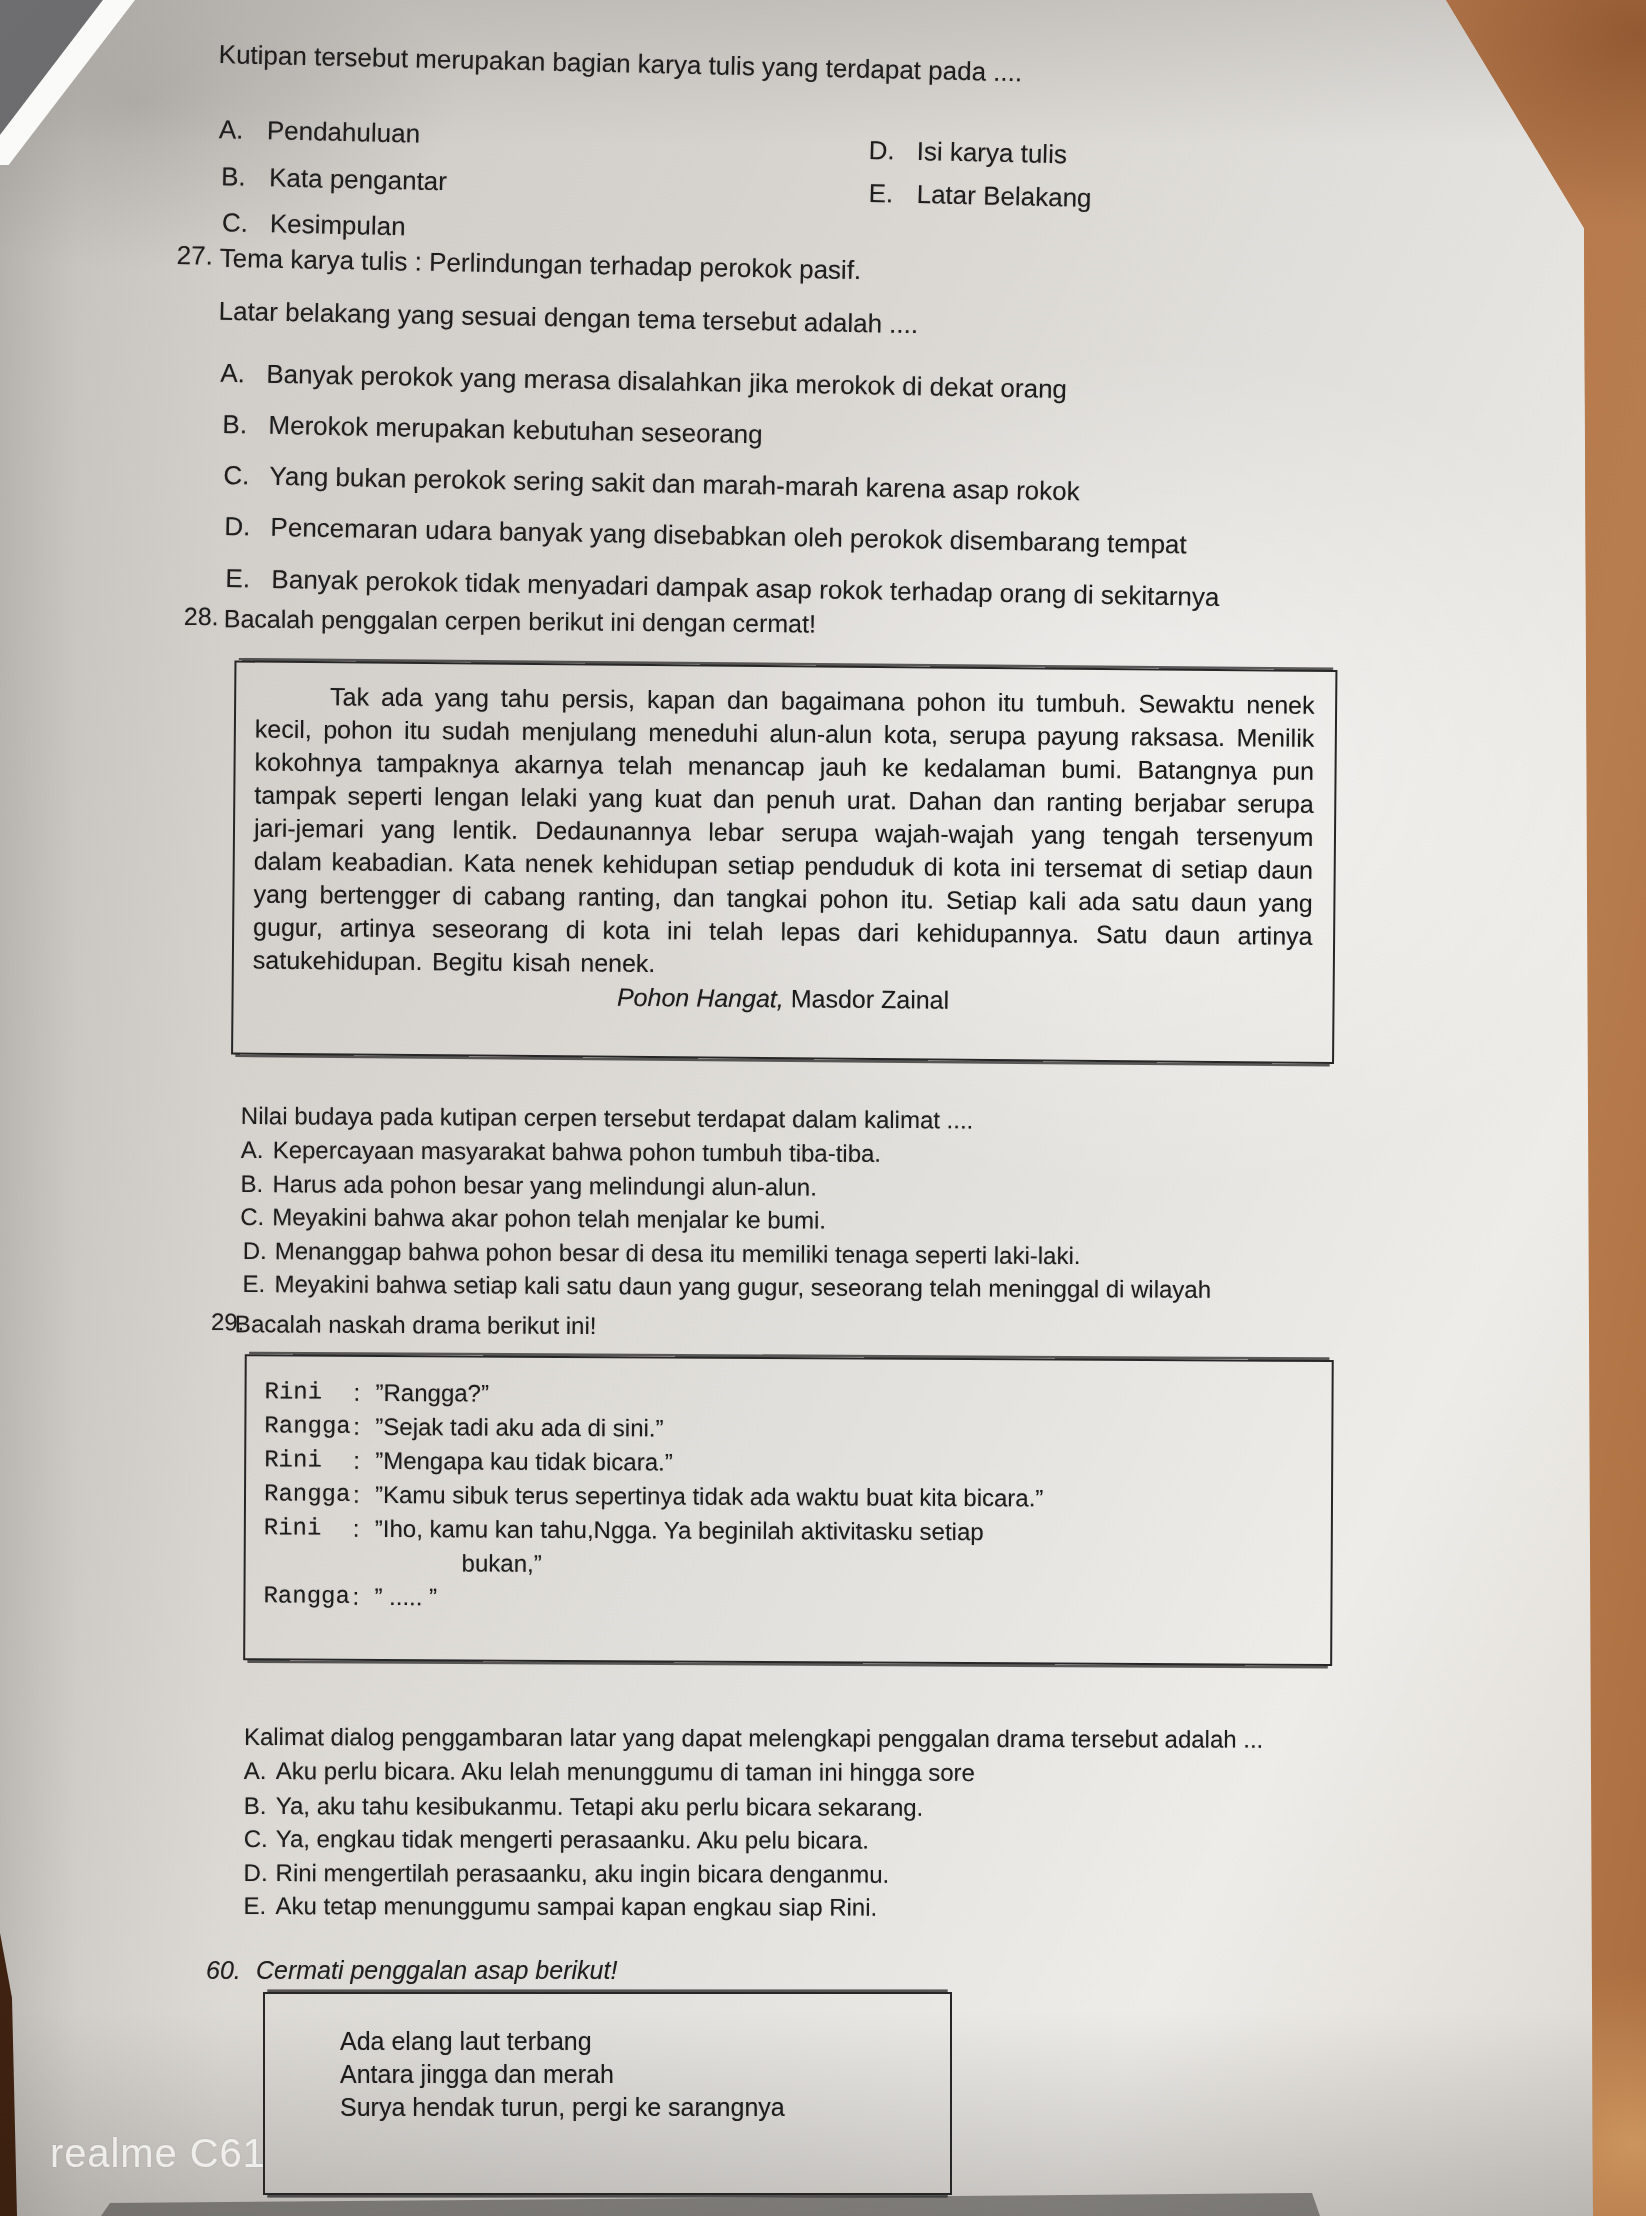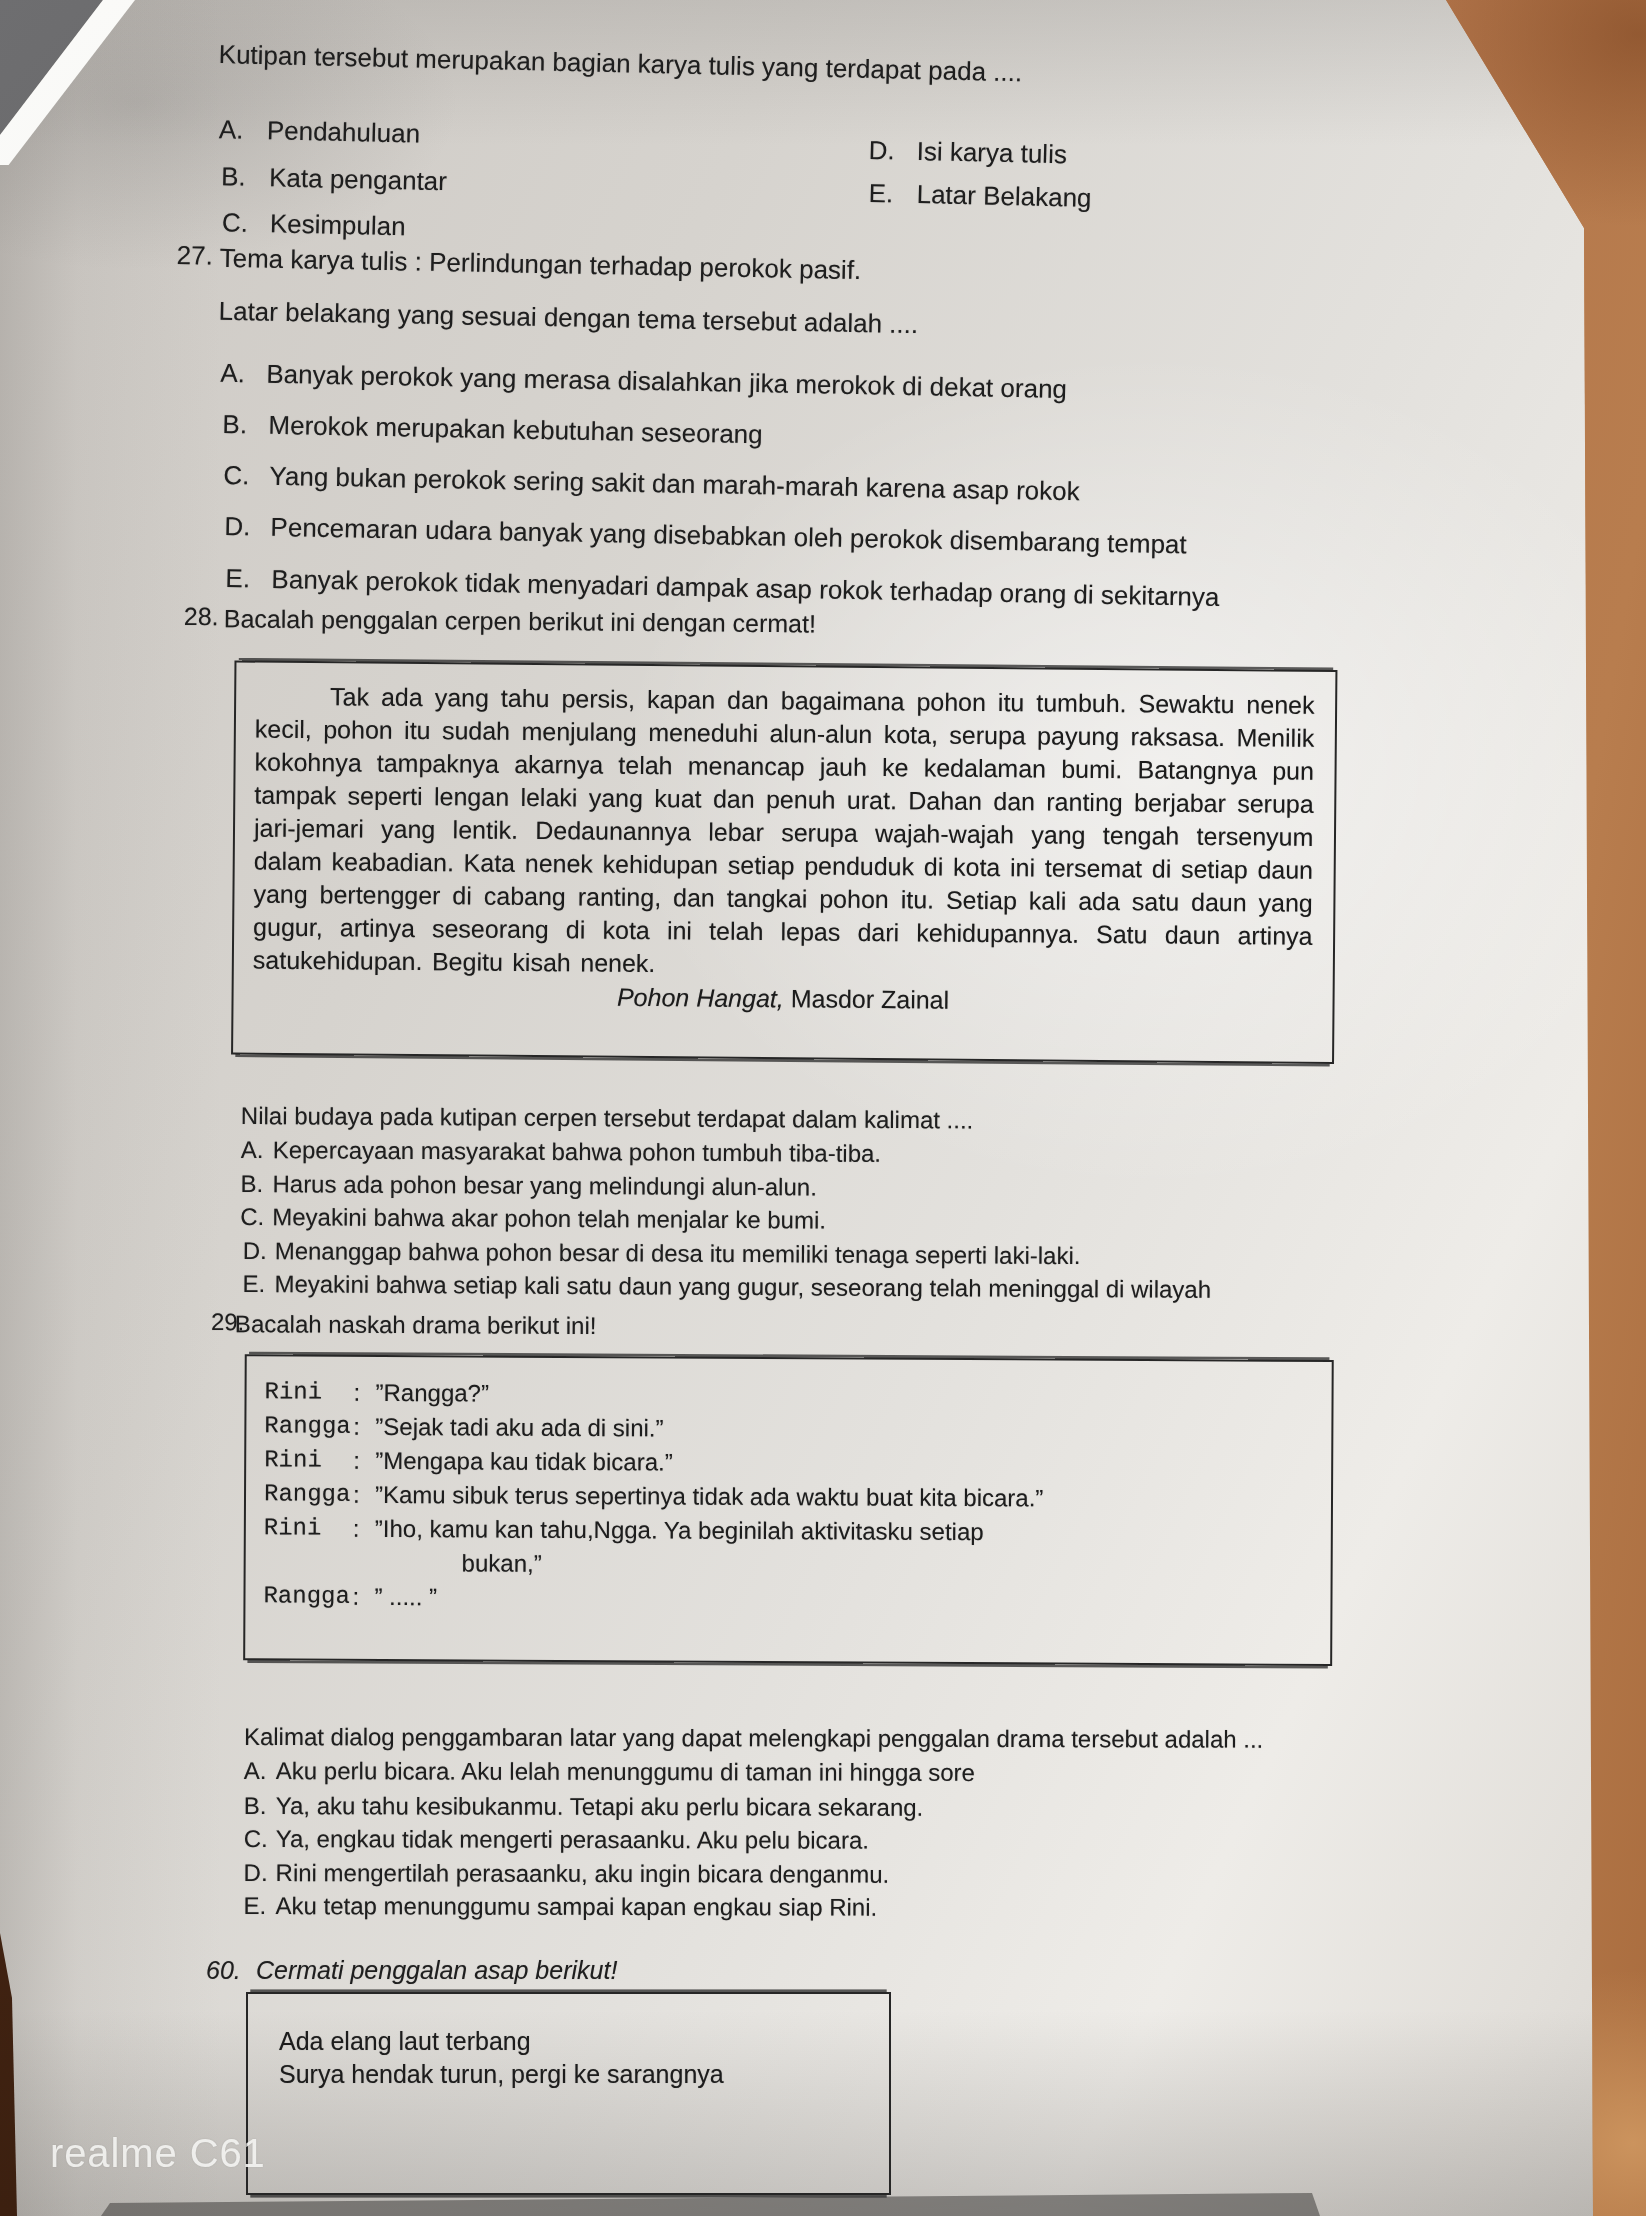--- a/index.html
+++ b/index.html
@@ -222,22 +222,23 @@
   </div>
   <div class="opt w37 f28" style="left:0;top:174px;">
     <span class="L">E.</span>
     <span>Aku tetap menunggumu sampai kapan engkau siap Rini.</span>
   </div>
 </div>
 
 <div class="sec" style="left:206px;top:1953px;width:943px;height:257px;transform:rotate(0deg);">
   <div class="t f29 i" style="left:0;top:3.4px;">60.</div>
   <div class="t f29 i" style="left:50px;top:3.4px;">Cermati penggalan asap berikut!</div>
-  <div class="pbox" style="left:40px;top:39px;width:641px;height:199px;">
+  <div class="pbox" style="left:57px;top:39px;width:641px;height:199px;padding-left:44px;">
     <div class="poem">
       <div class="pl">Ada elang laut terbang</div>
+      <div class="pl">Antara jingga dan merah</div>
       <div class="pl">Surya hendak turun, pergi ke sarangnya</div>
     </div>
   </div>
 </div>
 
 <div class="watermark">realme C61</div>
 
 
 </body></html>

